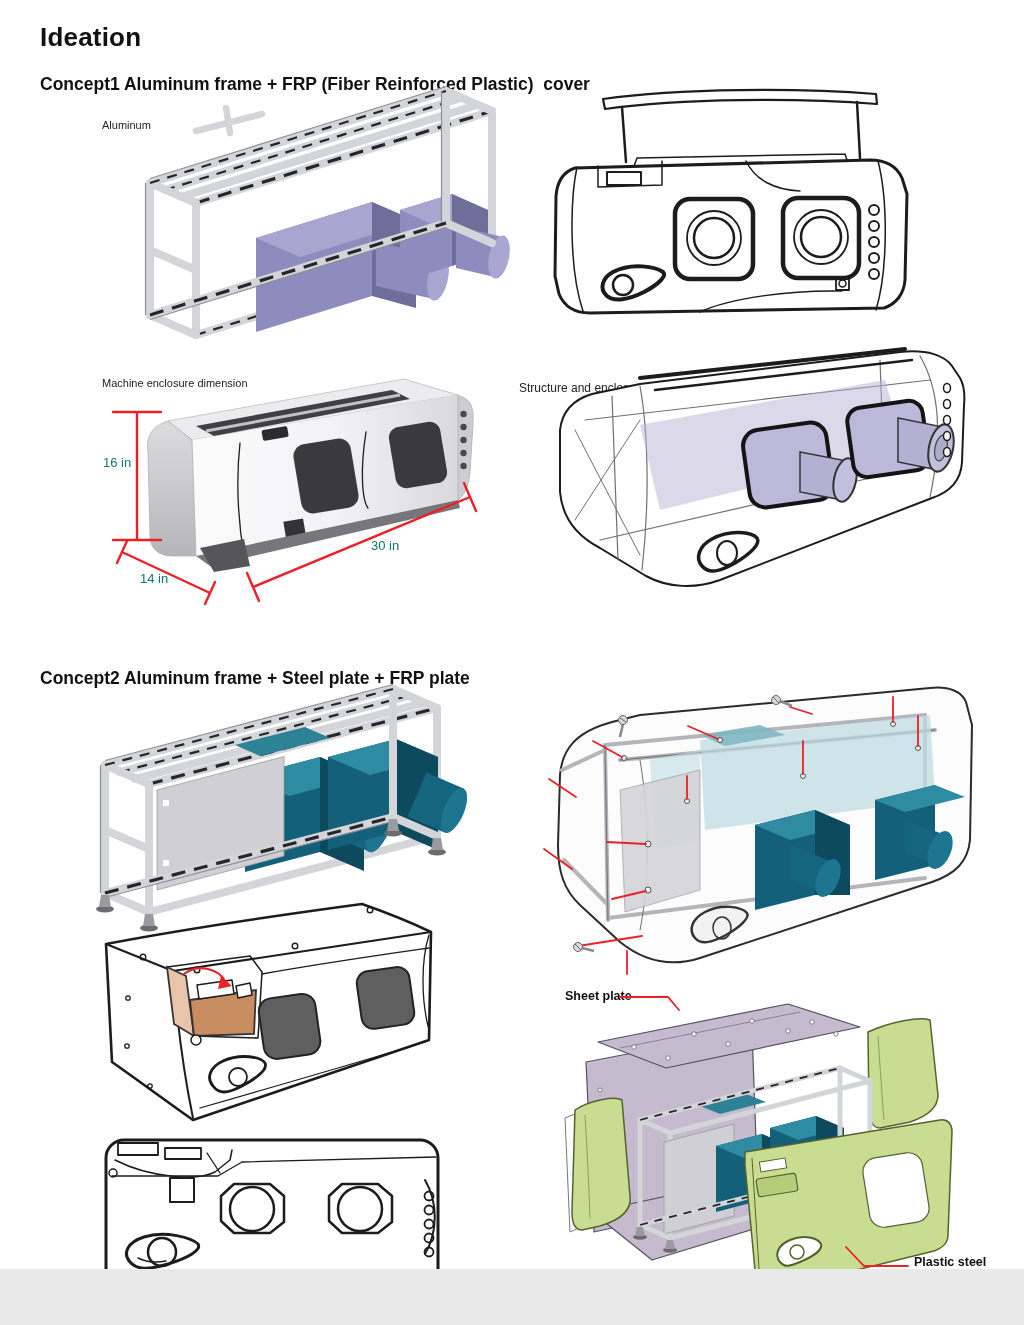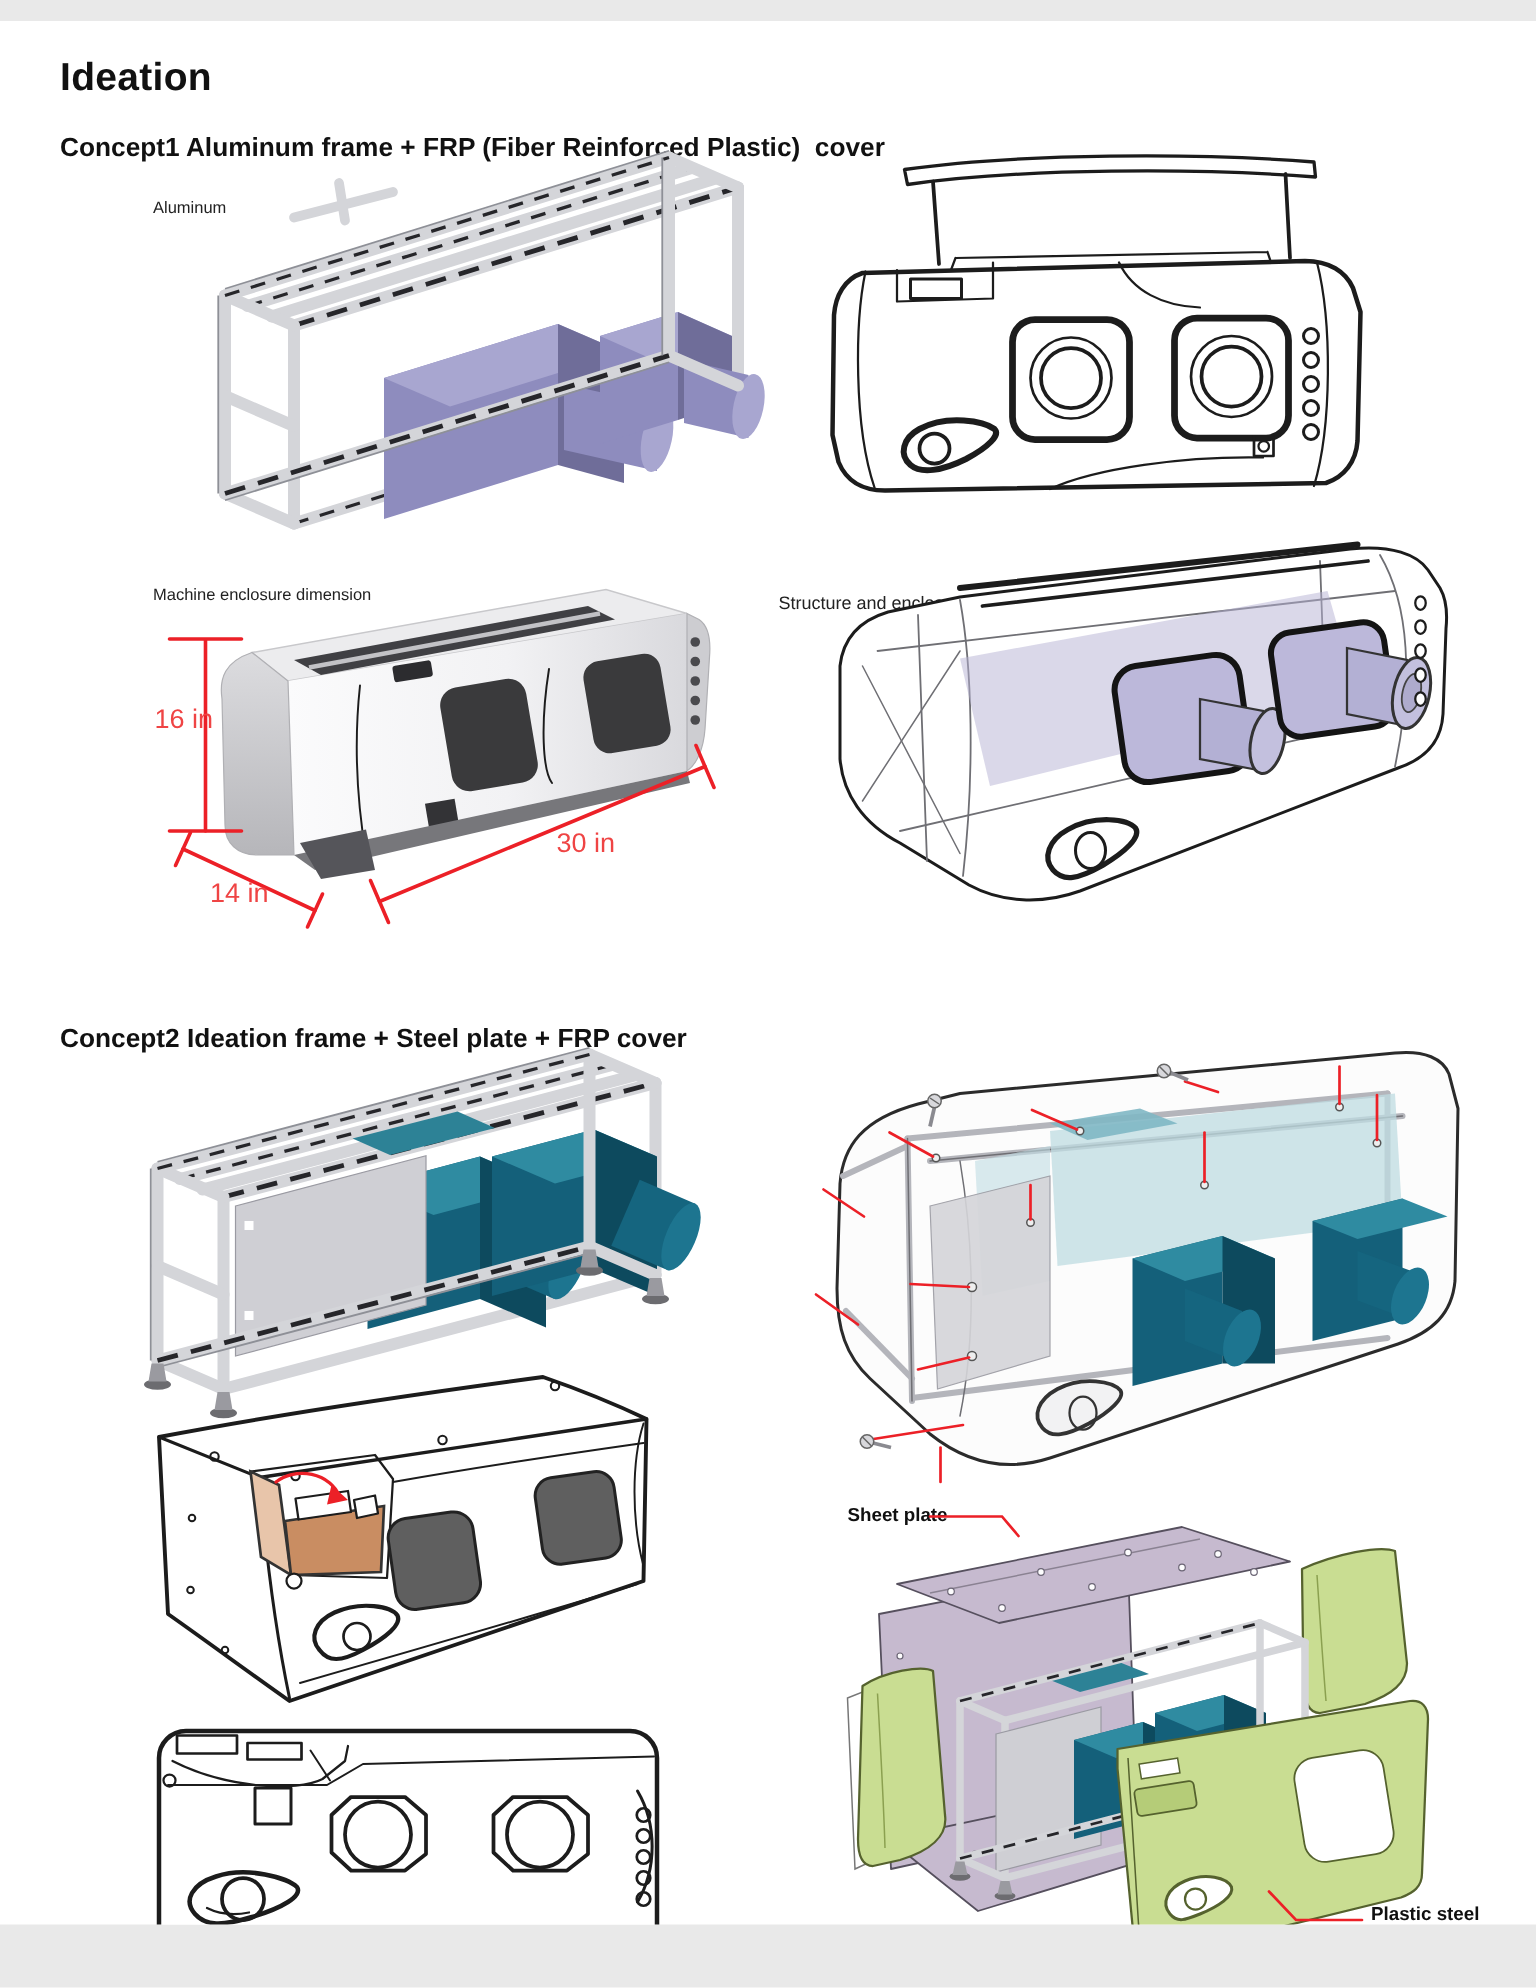--- a/index.html
+++ b/index.html
@@ -20,28 +20,28 @@
     --color-sheet-steel-lavender:#c6bacf;
     --color-plastic-shell-green:#c9dd92;
     --color-shell-outline-green:#55622e;
     --color-window-dark:#3a3a3c;
     --color-port-grey:#5f5f5f;
     --color-translucent-teal:#bfdce2;
     --color-translucent-purple:#b6b2d4;
   }
   html,body{margin:0;padding:0;}
   body{font-family:"Liberation Sans",sans-serif;background:#e9e9e9;}
-  .page{position:relative;width:1024px;height:1269px;background:var(--color-background);overflow:hidden;margin:14px auto;}
+  .page{position:relative;width:1024px;height:1269px;background:var(--color-background);overflow:hidden;margin:0 auto;}
   .page-title{position:absolute;left:40px;top:22px;font-size:26px;font-weight:700;color:var(--color-text);margin:0;letter-spacing:.2px;}
   .concept-heading{position:absolute;font-size:17.5px;font-weight:700;color:var(--color-text);margin:0;white-space:pre;}
   .h-c1{left:40px;top:74px;}
   .h-c2{left:40px;top:668px;}
   .lbl{position:absolute;font-size:11px;color:#222;white-space:nowrap;}
   .lbl-12{font-size:12px;}
-  .dim-lbl{position:absolute;font-size:18px;color:#ef4444;white-space:nowrap;}
+  .dim-lbl{position:absolute;font-size:13px;color:#0f766e;white-space:nowrap;}
   .callout-lbl{position:absolute;font-size:12.5px;font-weight:700;color:#101010;white-space:nowrap;}
   .fig{position:absolute;}
   .fig svg{display:block;width:100%;height:100%;overflow:visible;}
   
   .alu{stroke:var(--color-aluminum-light);stroke-width:8;stroke-linecap:round;fill:none;}
   .alu-s{stroke:var(--color-aluminum-light);stroke-width:6.5;stroke-linecap:round;fill:none;}
   .alu-m{stroke:var(--color-aluminum-light);stroke-width:5;stroke-linecap:round;fill:none;}
   .alu-t{stroke:#b4b5bb;stroke-width:4;stroke-linecap:round;fill:none;}
   .alu-e{stroke:var(--color-aluminum-dark);stroke-width:1.2;fill:none;}
   .slot{stroke:var(--color-slot-black);stroke-width:3.2;stroke-dasharray:14 9;fill:none;}
@@ -247,21 +247,21 @@
       <g>
         <ellipse class="skw" stroke-width="1.5" cx="947" cy="388" rx="3.5" ry="4.5"></ellipse>
         <ellipse class="skw" stroke-width="1.5" cx="947" cy="404" rx="3.5" ry="4.5"></ellipse>
         <ellipse class="skw" stroke-width="1.5" cx="947" cy="420" rx="3.5" ry="4.5"></ellipse>
         <ellipse class="skw" stroke-width="1.5" cx="947" cy="436" rx="3.5" ry="4.5"></ellipse>
         <ellipse class="skw" stroke-width="1.5" cx="947" cy="452" rx="3.5" ry="4.5"></ellipse>
       </g>
     </svg>
   </div>
 
-  <h2 class="concept-heading h-c2">Concept2 Ideation frame + Steel plate + FRP cover</h2>
+  <h2 class="concept-heading h-c2">Concept2 Aluminum frame + Steel plate + FRP plate</h2>
 
   <div class="fig" style="left:85px;top:678px;width:400px;height:257px">
     <svg viewBox="85 678 400 257">
       <g>
         <line class="alu" x1="149" y1="784" x2="437" y2="708"></line>
         <line class="alu" x1="437" y1="708" x2="437" y2="836"></line>
         <line class="alu" x1="149" y1="912" x2="437" y2="836"></line>
         <line class="alu" x1="149" y1="784" x2="149" y2="912"></line>
         <line class="alu" x1="120" y1="772" x2="408" y2="696"></line>
         <line class="alu" x1="135" y1="779" x2="423" y2="703"></line>

